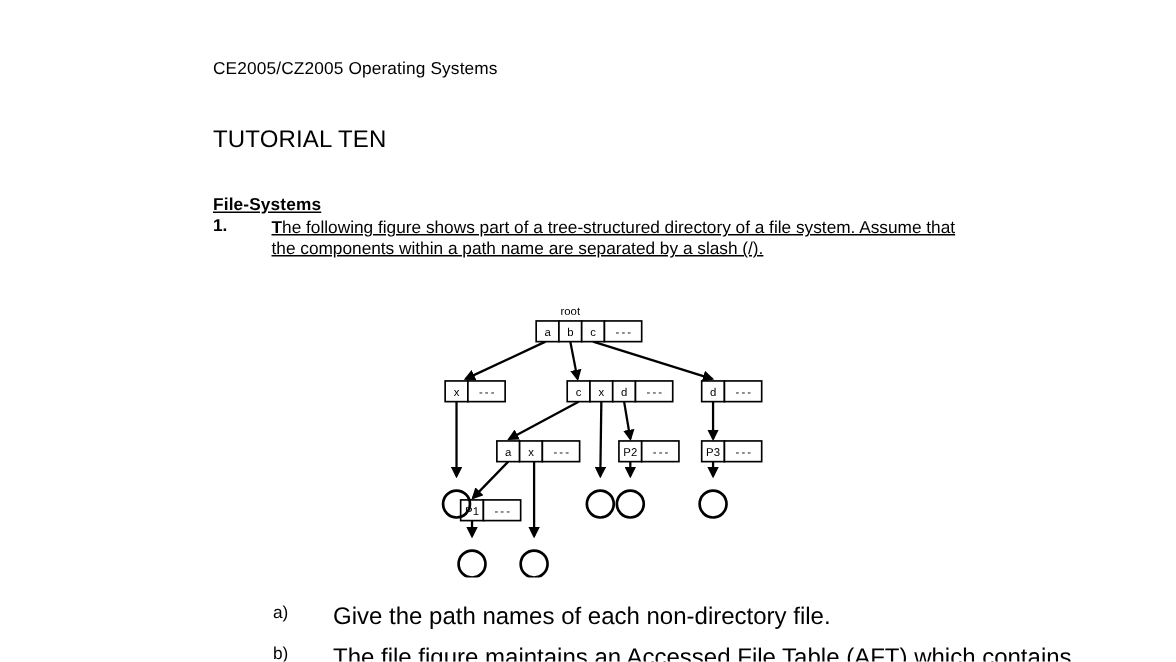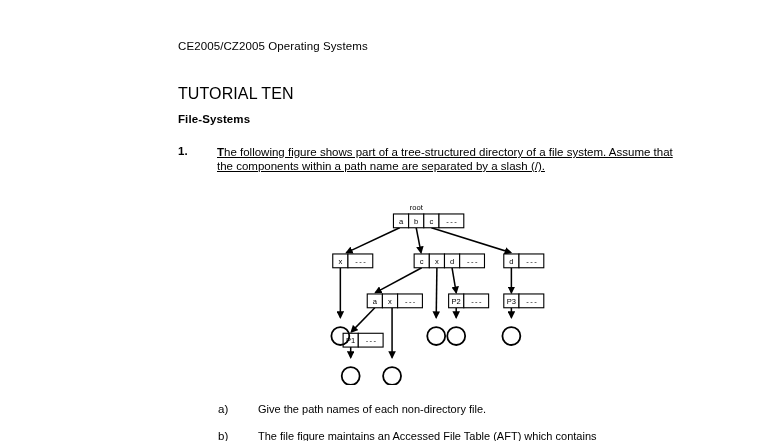--- a/index.html
+++ b/index.html
@@ -14,21 +14,20 @@
     position: relative;
     overflow: hidden;
     font-family: "Liberation Sans", sans-serif;
     color: #000000;
     -webkit-font-smoothing: none;
   }
 
   .page {
     position: absolute;
     inset: 0;
-    margin-left: 36px;
   }
 
   
   .doc-header {
     position: absolute;
     left: 142px;
     top: 40px;
     font-size: 11.5px;
     letter-spacing: 0.1px;
     white-space: nowrap;
@@ -39,23 +38,24 @@
     left: 142px;
     top: 85px;
     font-size: 16px;
     font-weight: normal;
     letter-spacing: 0.1px;
   }
 
   .section-title {
     position: absolute;
     left: 142px;
-    top: 113px;
+    top: 131px;
     font-size: 11.5px;
     font-weight: bold;
+    text-decoration: underline;
     letter-spacing: 0.1px;
   }
 
   .q-number {
     position: absolute;
     left: 142px;
     top: 145px;
     font-size: 11.5px;
     font-weight: bold;
   }
@@ -71,21 +71,21 @@
   .q-body .lead {
     font-weight: bold;
   }
 
   .sub-label {
     position: absolute;
     font-size: 11.5px;
   }
   .sub-text {
     position: absolute;
-    font-size: 11px;
+    font-size: 16px;
     white-space: nowrap;
   }
 
   .sub-a-label { left: 182px; top: 403px; }
   .sub-a-text  { left: 222px; top: 403px; }
 
   
   .sub-b-label { left: 182px; top: 430px; }
   .sub-b-text  { left: 222px; top: 430px; }
 

